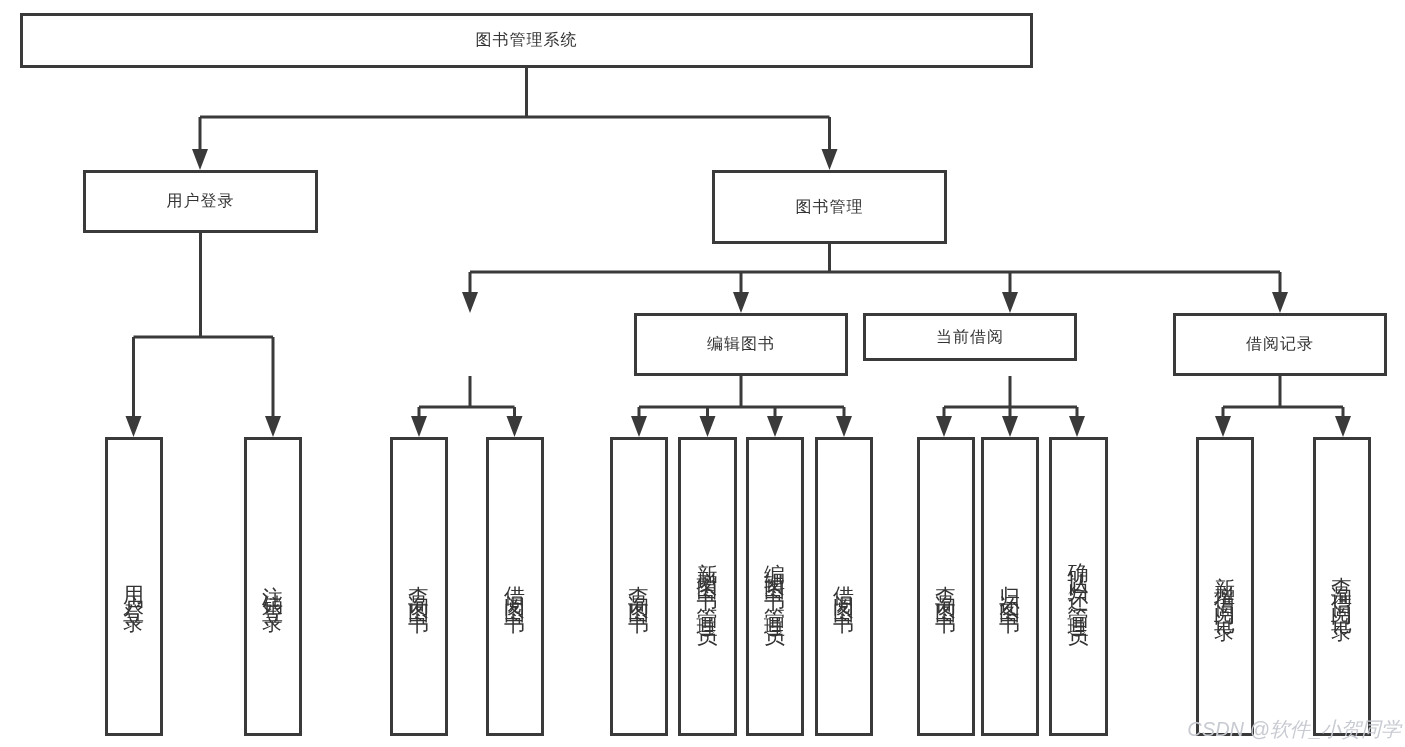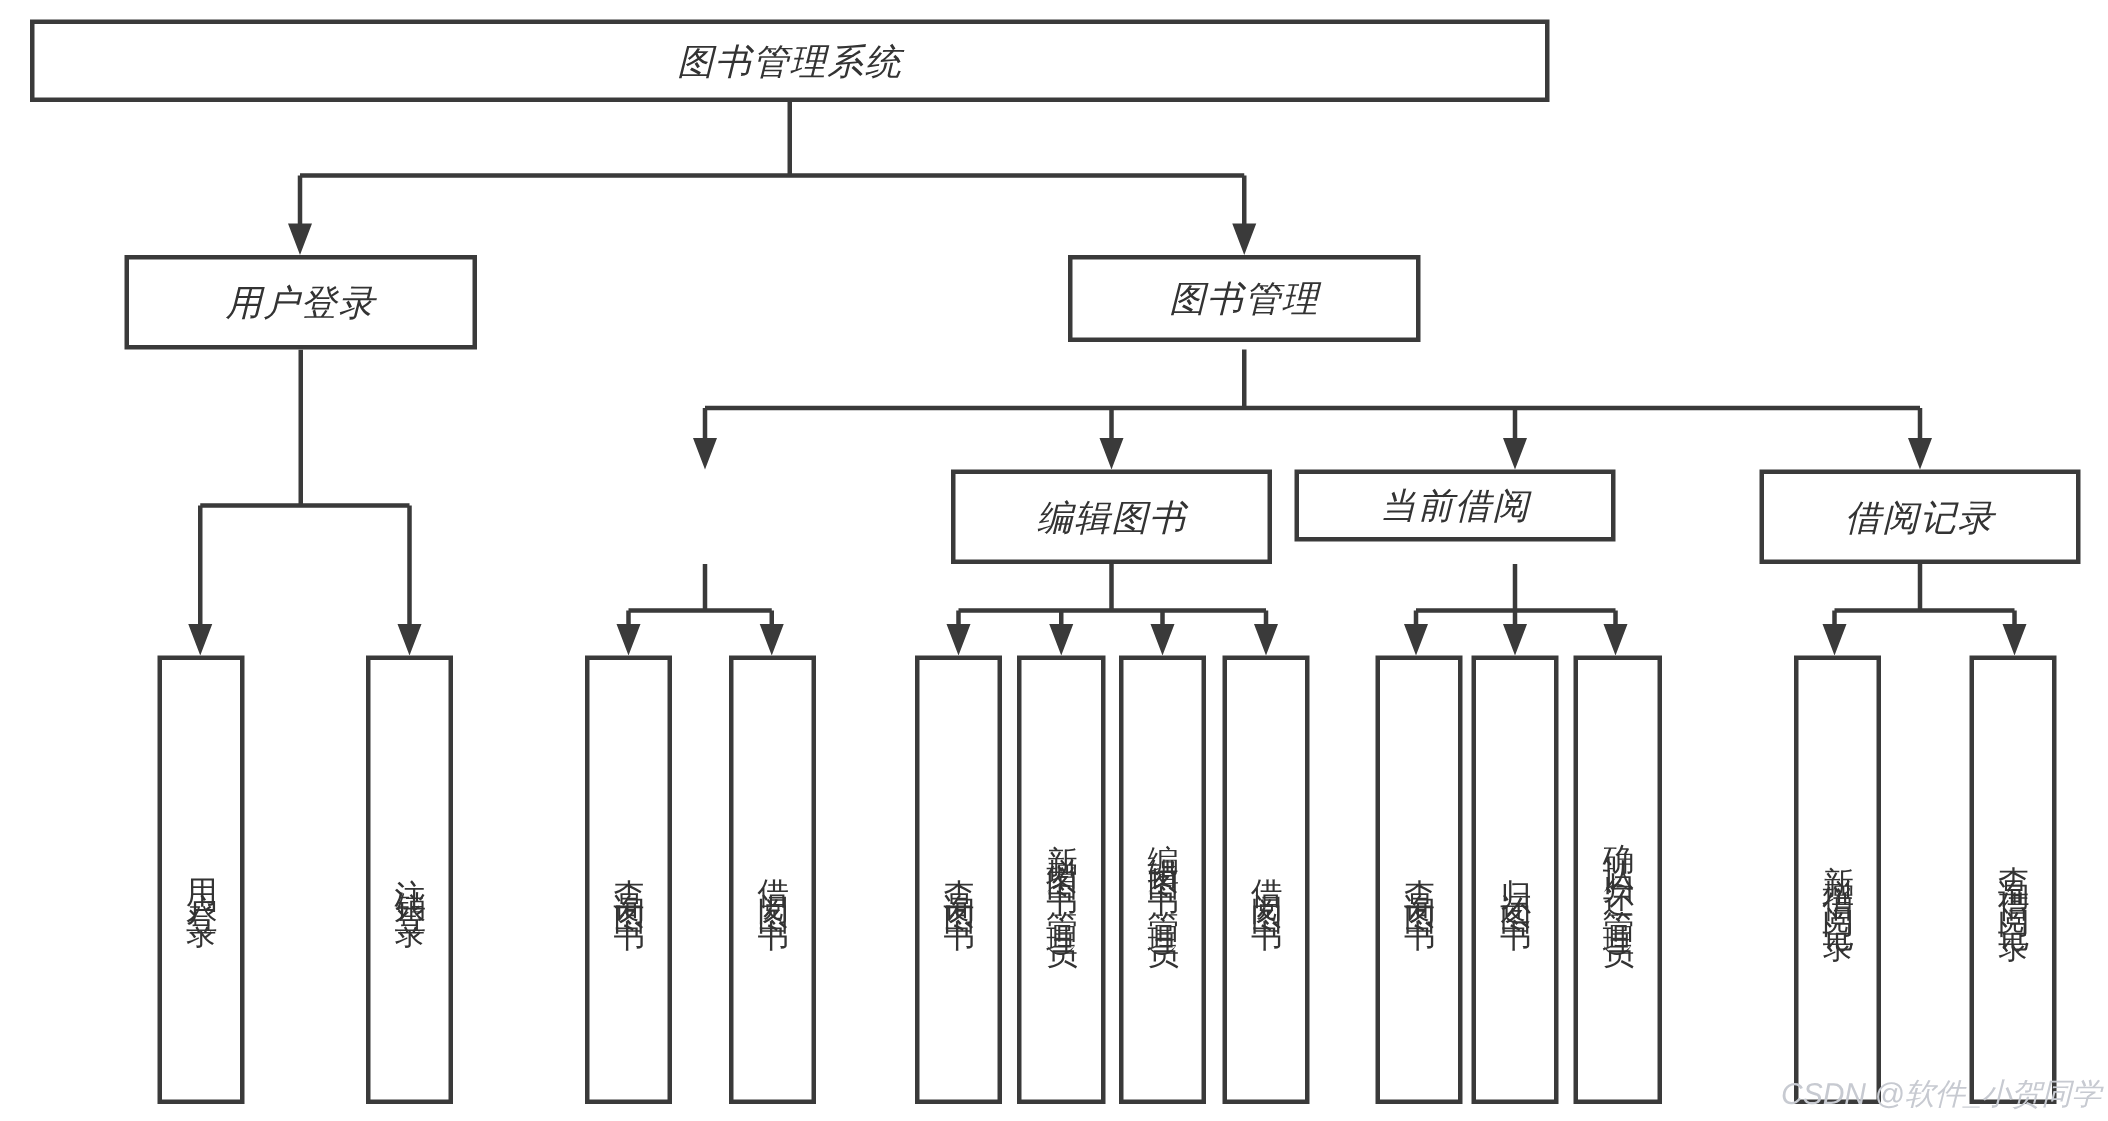--- a/index.html
+++ b/index.html
@@ -17,24 +17,23 @@
     background:var(--bg);
     overflow:hidden;
   }
   #connectors{position:absolute;left:0;top:0;}
   .hbox{
     position:absolute;
     box-sizing:border-box;
     border:3px solid var(--border);
     background:var(--bg);
     display:flex;align-items:center;justify-content:center;
-    font-size:24px;color:var(--text);
+    font-size:16px;color:var(--text);
     letter-spacing:1px;
     z-index:2;
-    font-style:italic;
   }
   .vbox{
     position:absolute;
     box-sizing:border-box;
     border:3px solid var(--border);
     background:var(--bg);
     display:flex;align-items:center;justify-content:center;
     font-size:21px;color:var(--text);
     z-index:2;
     top:437px;height:299px;
@@ -76,21 +75,21 @@
       M125.5 416 H141.5 L133.5 437 Z  M265 416 H281 L273 437 Z
       M411 416 H427 L419 437 Z  M506.5 416 H522.5 L514.5 437 Z
       M631 416 H647 L639 437 Z  M699.5 416 H715.5 L707.5 437 Z  M767 416 H783 L775 437 Z  M836 416 H852 L844 437 Z
       M936 416 H952 L944 437 Z  M1002 416 H1018 L1010 437 Z  M1069 416 H1085 L1077 437 Z
       M1215 416 H1231 L1223 437 Z  M1335 416 H1351 L1343 437 Z"></path>
   </svg>
 
   <div class="hbox" style="left:20px;top:13px;width:1013px;height:55px">图书管理系统</div>
 
   <div class="hbox" style="left:83px;top:170px;width:235px;height:63px">用户登录</div>
-  <div class="hbox" style="left:712px;top:170px;width:235px;height:58px">图书管理</div>
+  <div class="hbox" style="left:712px;top:170px;width:235px;height:74px">图书管理</div>
 
   <div class="hbox" style="left:634px;top:313px;width:214px;height:63px">编辑图书</div>
   <div class="hbox" style="left:863px;top:313px;width:214px;height:48px">当前借阅</div>
   <div class="hbox" style="left:1173px;top:313px;width:214px;height:63px">借阅记录</div>
 
   <div class="vbox" style="left:105px;width:58px">
     <span>用户登录</span>
   </div>
   <div class="vbox" style="left:244px;width:58px">
     <span>注销登录</span>

